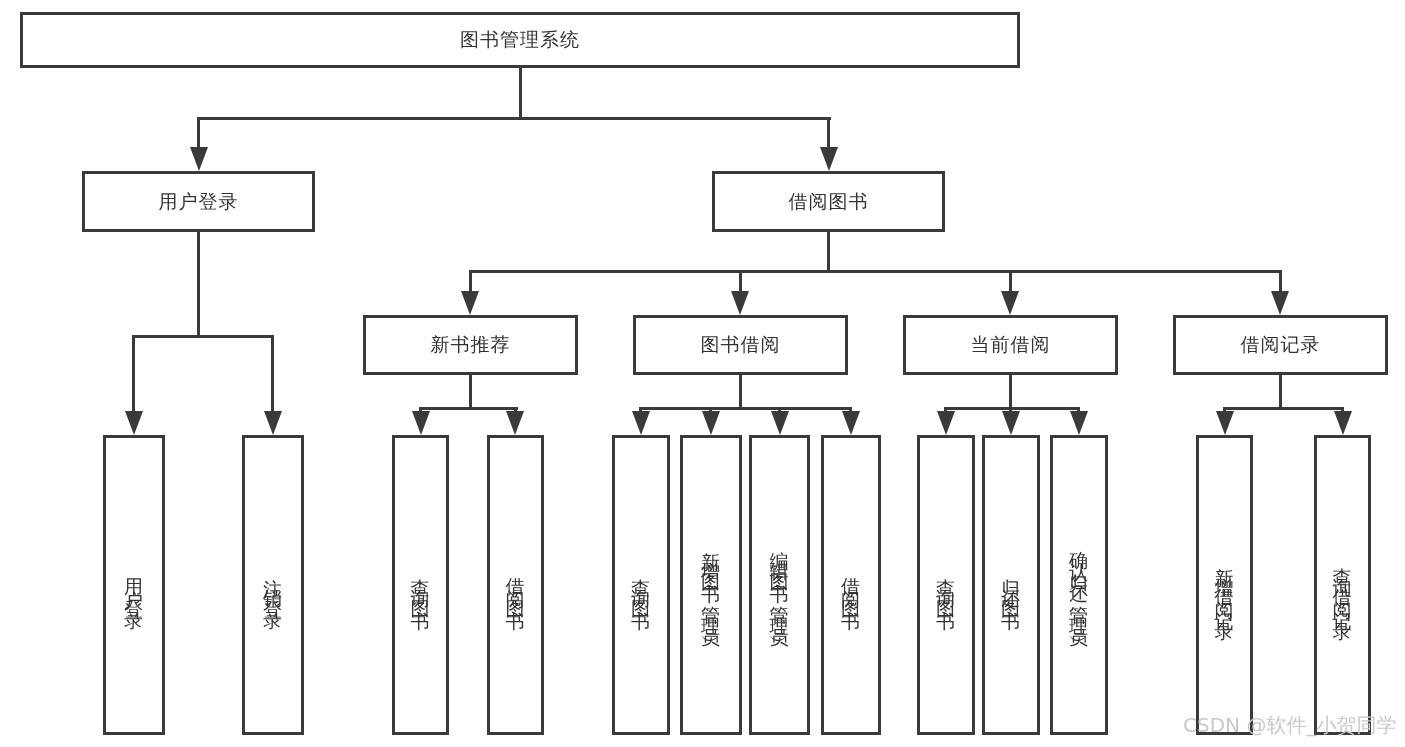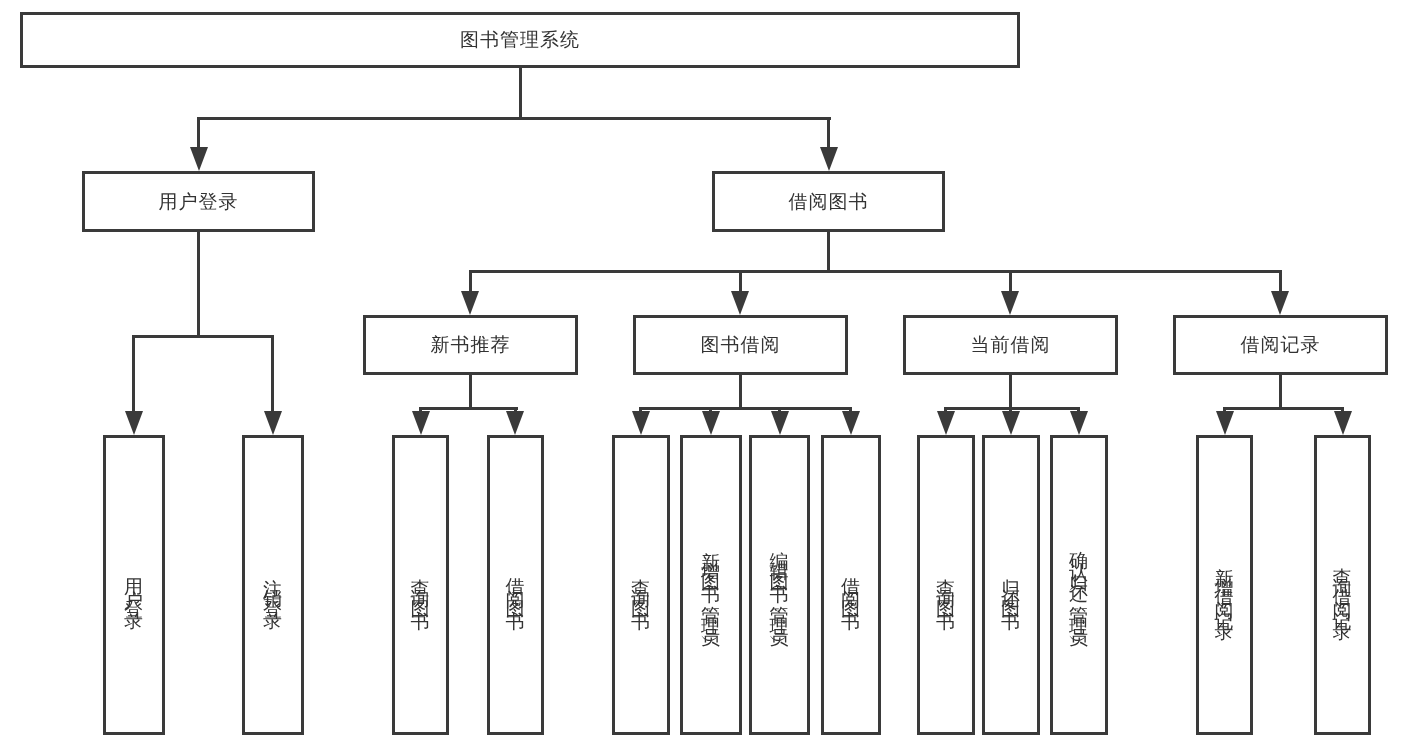--- a/index.html
+++ b/index.html
@@ -179,14 +179,15 @@
     <span>确认归还（管理员）</span>
   </div>
 
   <div class="node v-node" style="left:1196px;top:435px;width:57px;height:300px">
     <span>新增借阅记录</span>
   </div>
   <div class="node v-node" style="left:1314px;top:435px;width:57px;height:300px">
     <span>查询借阅记录</span>
   </div>
 
+  <div class="watermark" style="left:1183px;top:712px">CSDN @软件_小贺同学</div>
 
 </div>
 
 </body></html>

